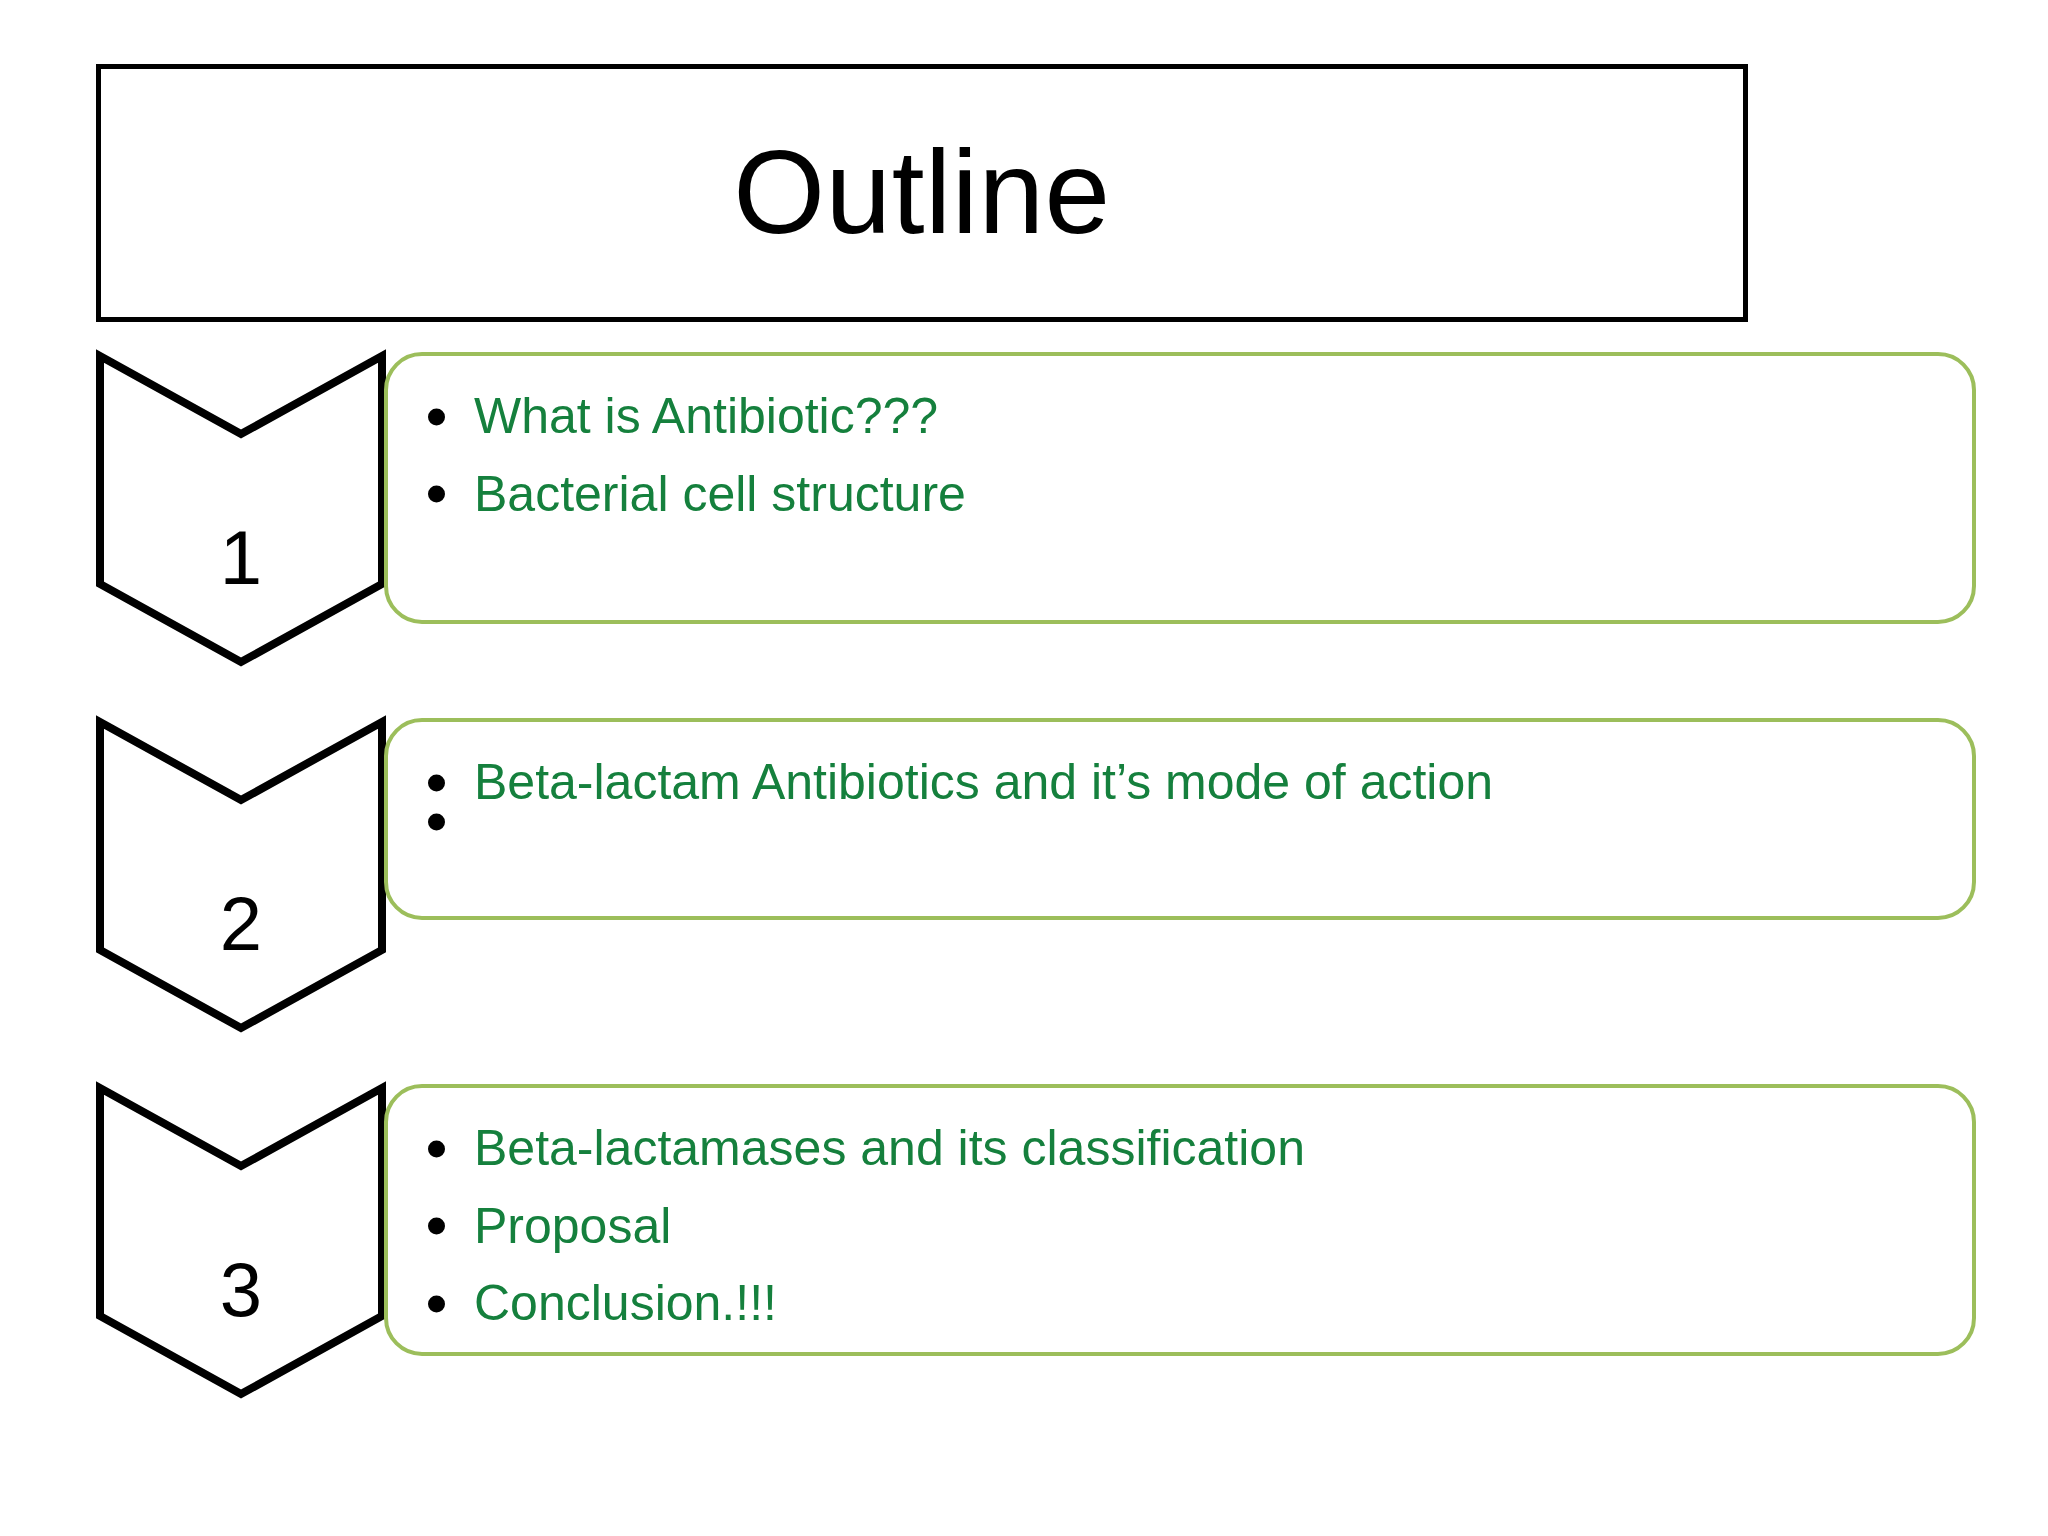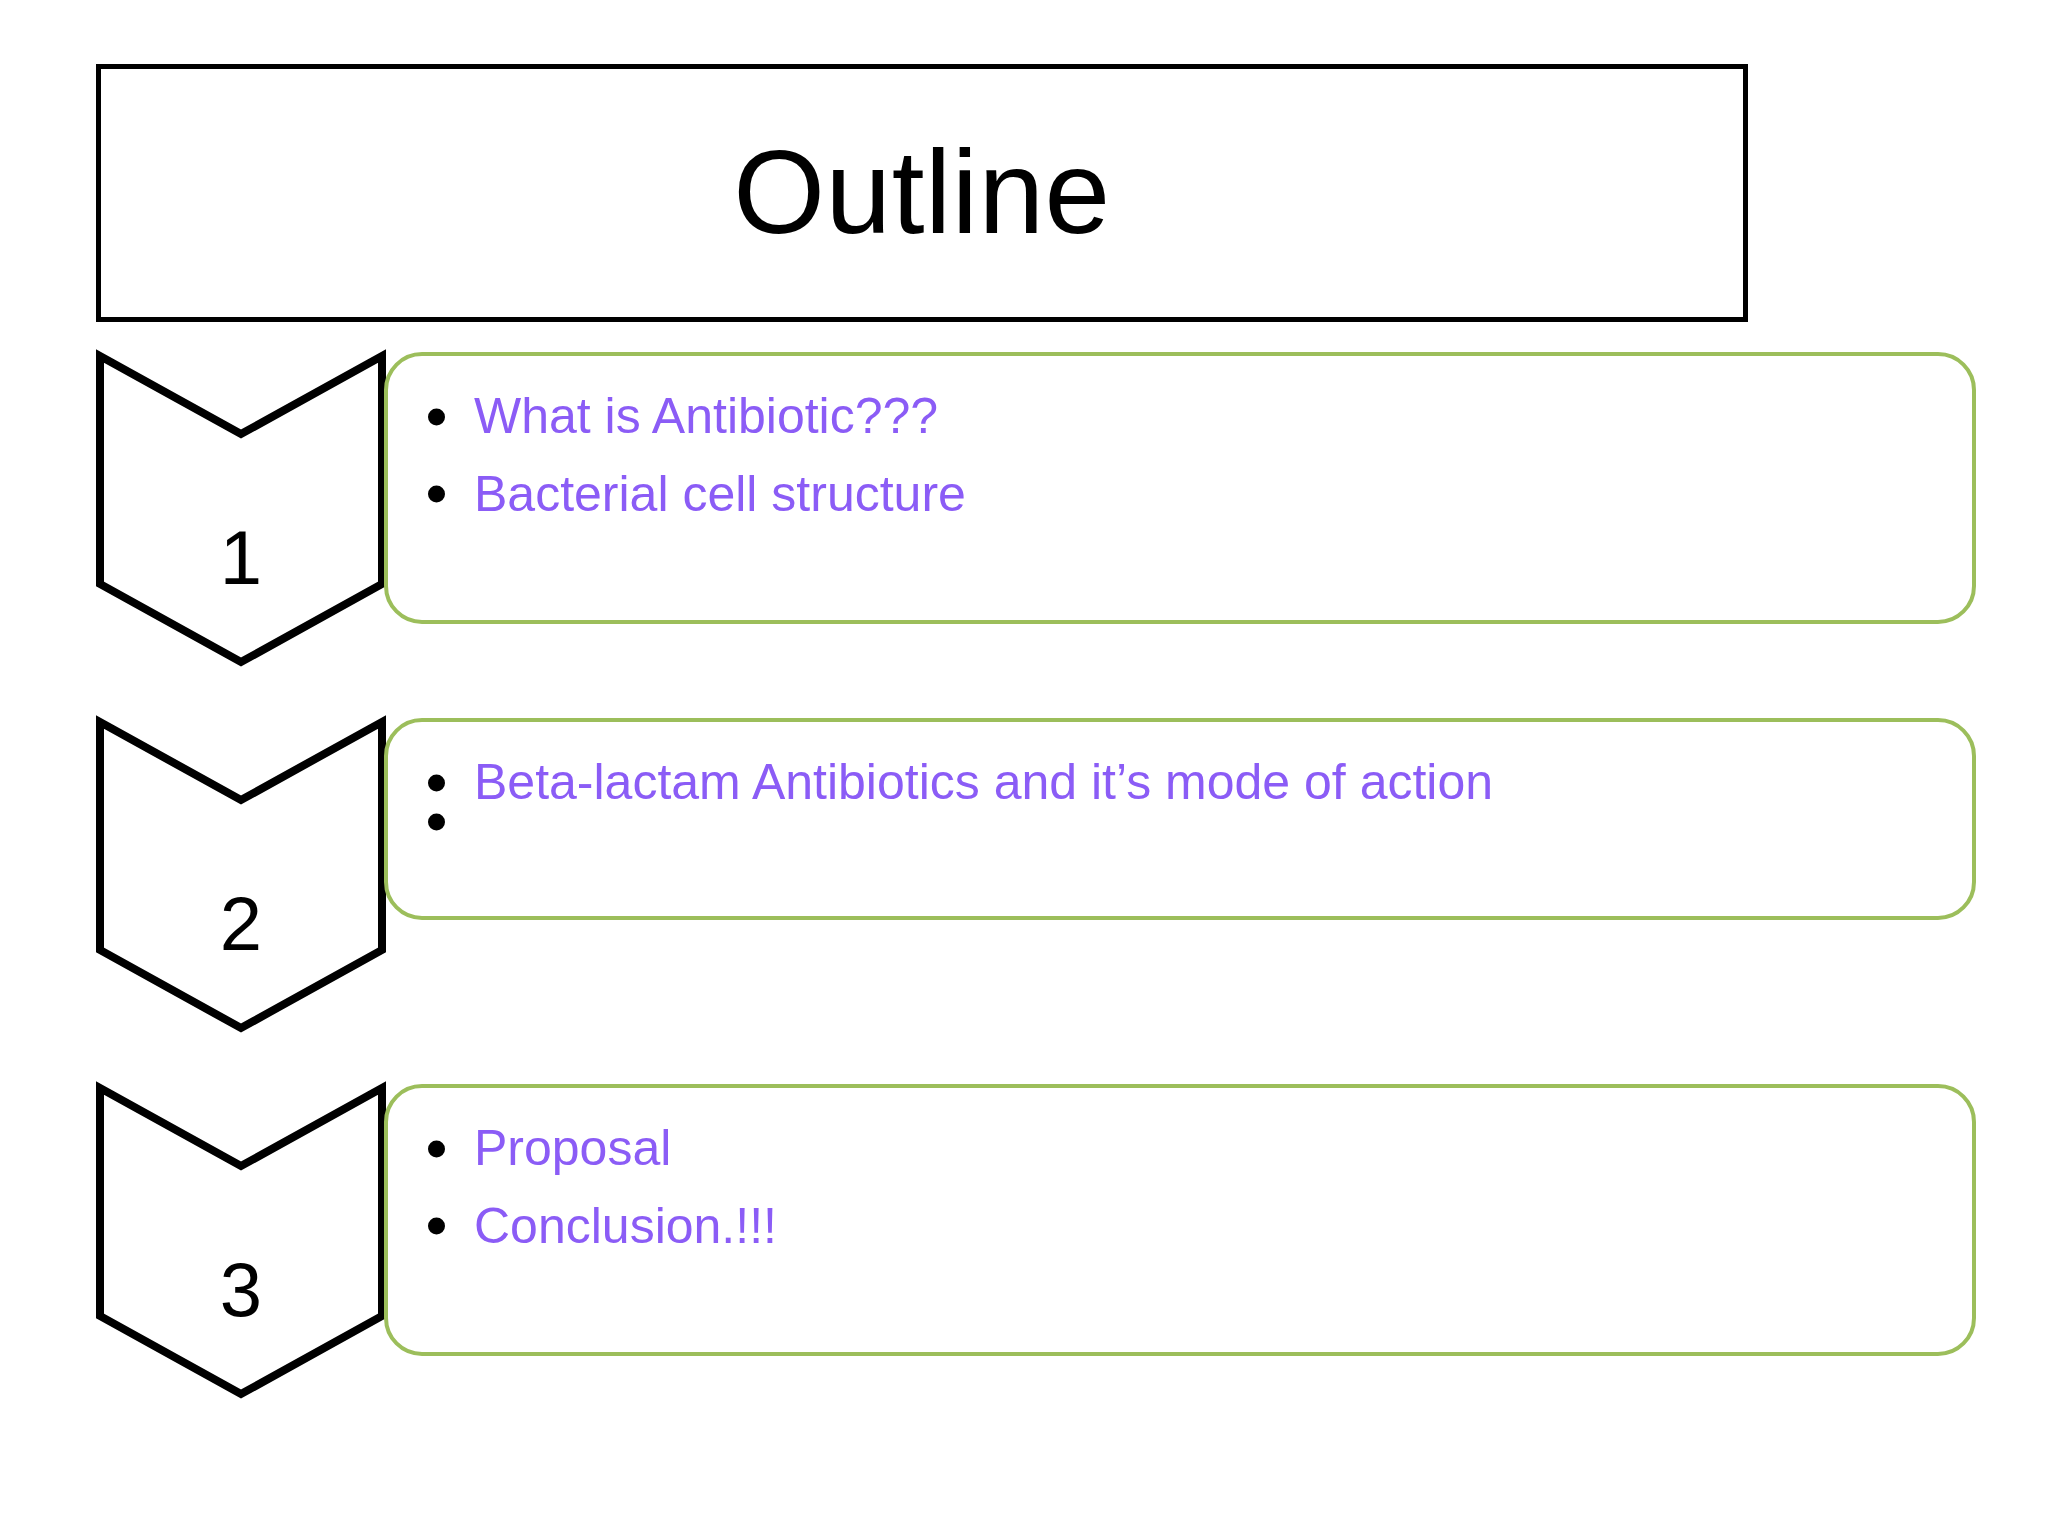--- a/index.html
+++ b/index.html
@@ -96,21 +96,21 @@
   ul.bullets {
     list-style: none;
     margin: 0;
     padding: 0;
   }
   ul.bullets li {
     position: relative;
     padding-left: 52px;
     font-size: 50px;
     line-height: 1.55;
-    color: #8b5cf6;
+    color: #15803d;
     white-space: nowrap;
   }
   ul.bullets li .bullet-dot {
     position: absolute;
     left: 6px;
     top: 50%;
     transform: translateY(-50%);
     width: 17px;
     height: 17px;
     border-radius: 50%;
@@ -175,20 +175,24 @@
     <svg class="chevron-svg" viewBox="0 0 290 310">
       <path d="M 4 4 L 4 232 L 145 310 L 286 232 L 286 4 L 145 82 Z" fill="#ffffff" stroke="#000000" stroke-width="8" stroke-linejoin="miter"></path>
     </svg>
     <div class="chevron-number">3</div>
   </div>
 
   <div class="content-box" id="box-3">
     <ul class="bullets">
       <li>
         <span class="bullet-dot"></span>
+        <span>Beta-lactamases and its classification</span>
+      </li>
+      <li>
+        <span class="bullet-dot"></span>
         <span>Proposal</span>
       </li>
       <li>
         <span class="bullet-dot"></span>
         <span>Conclusion.!!!</span>
       </li>
     </ul>
   </div>
 </div>
 

